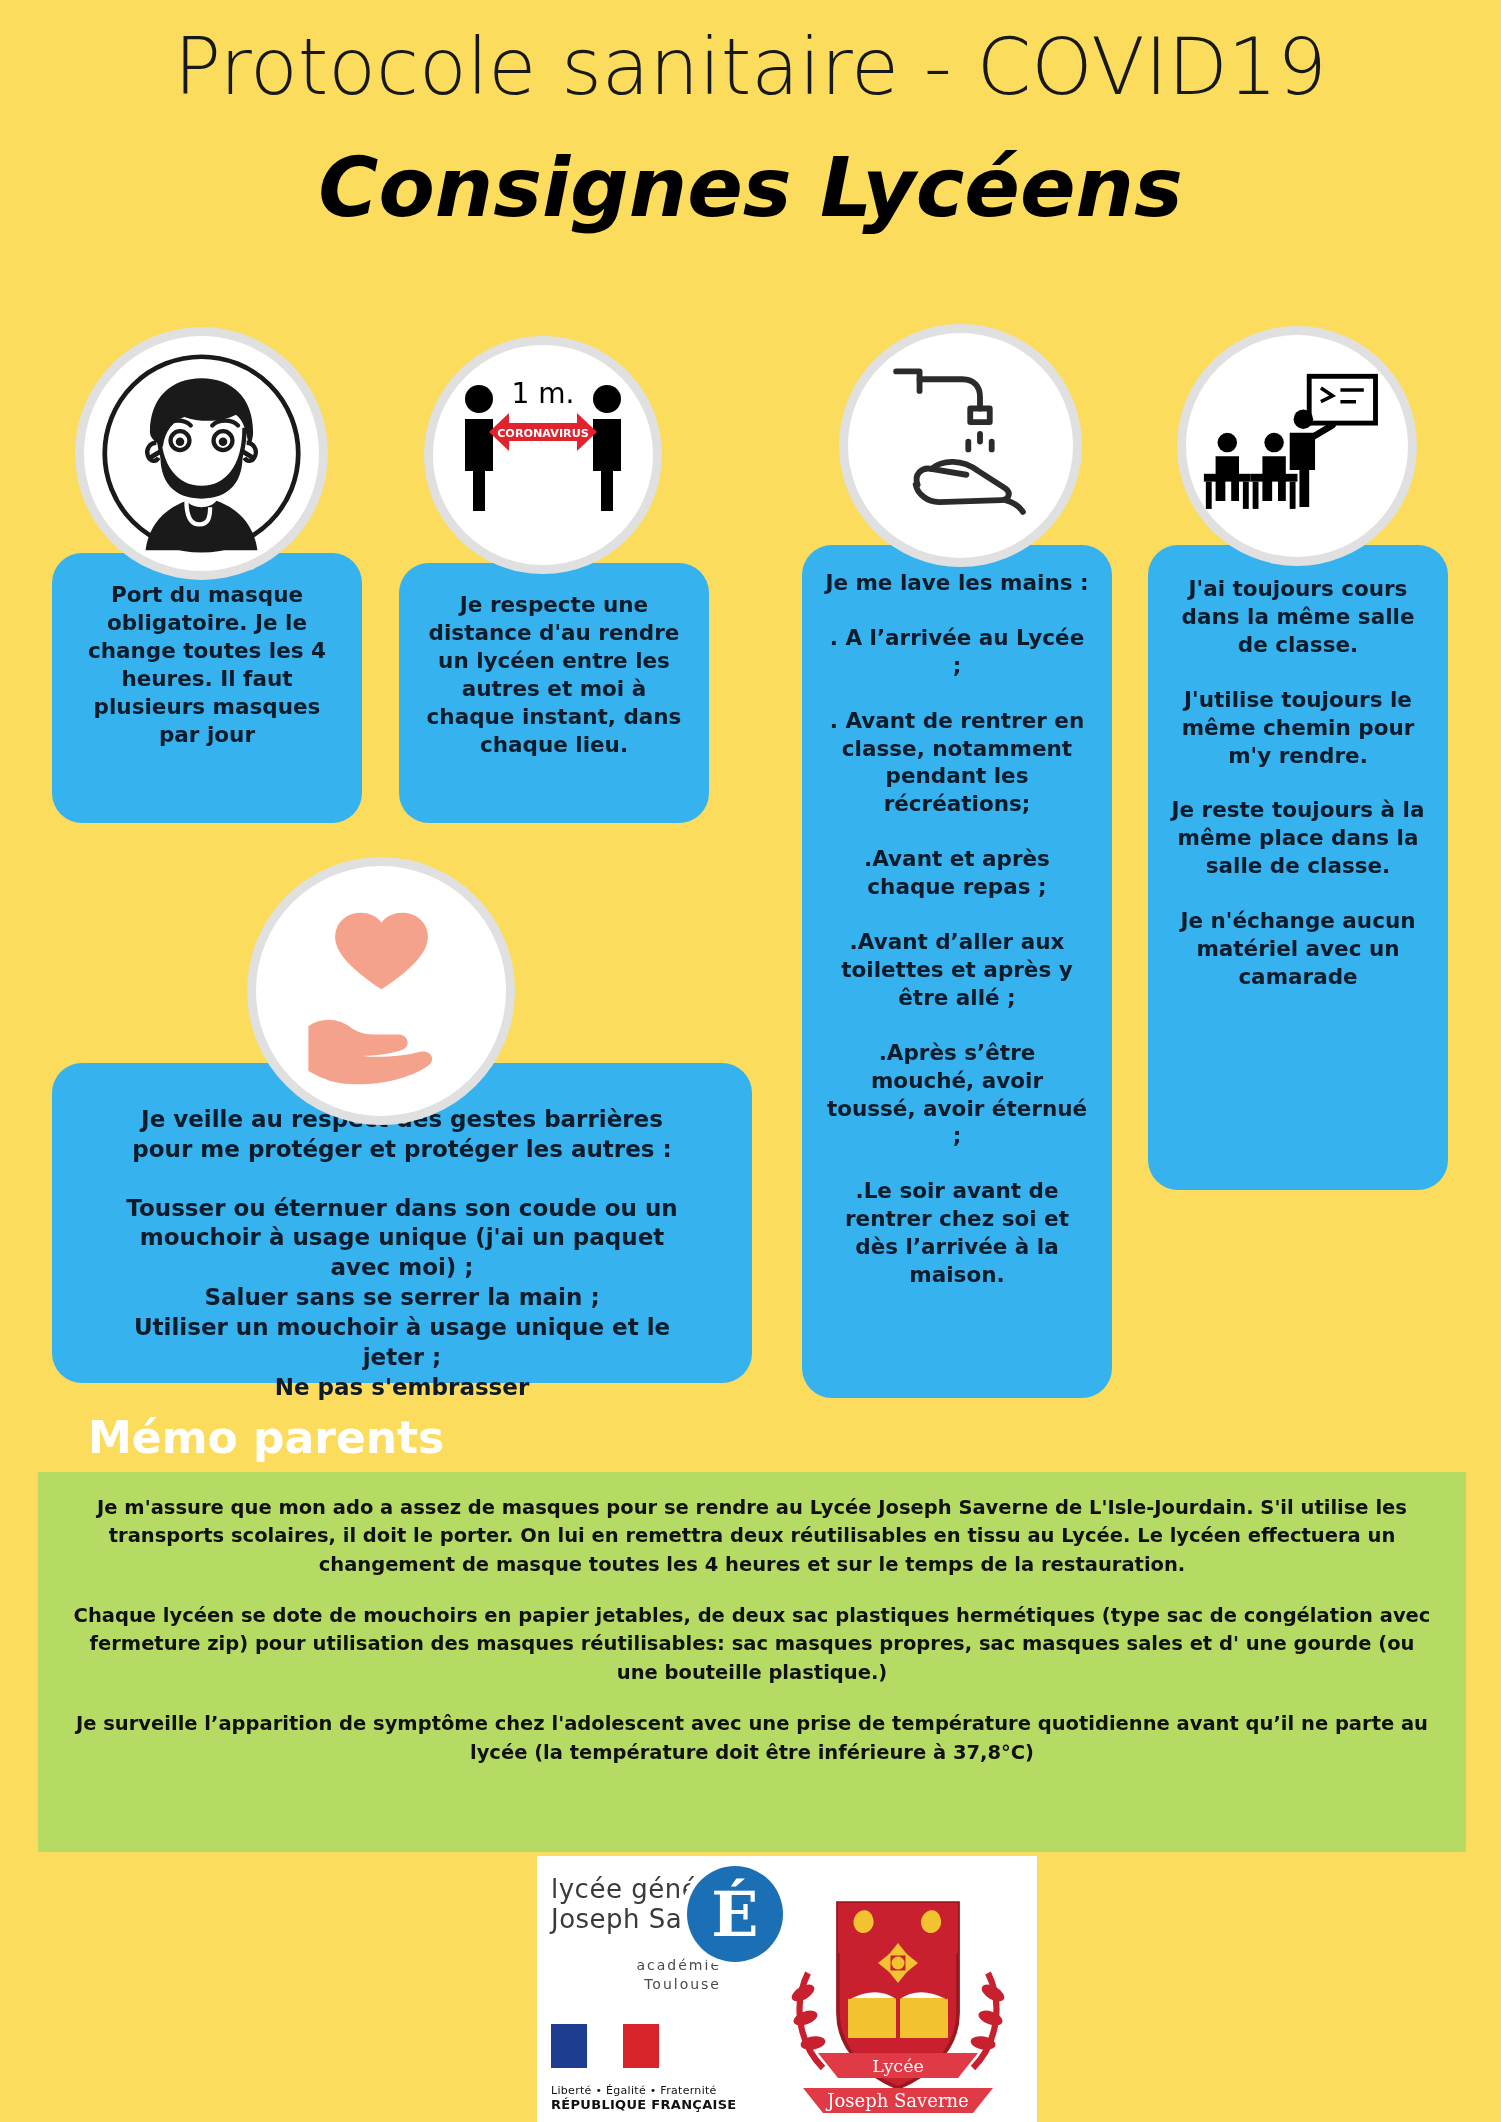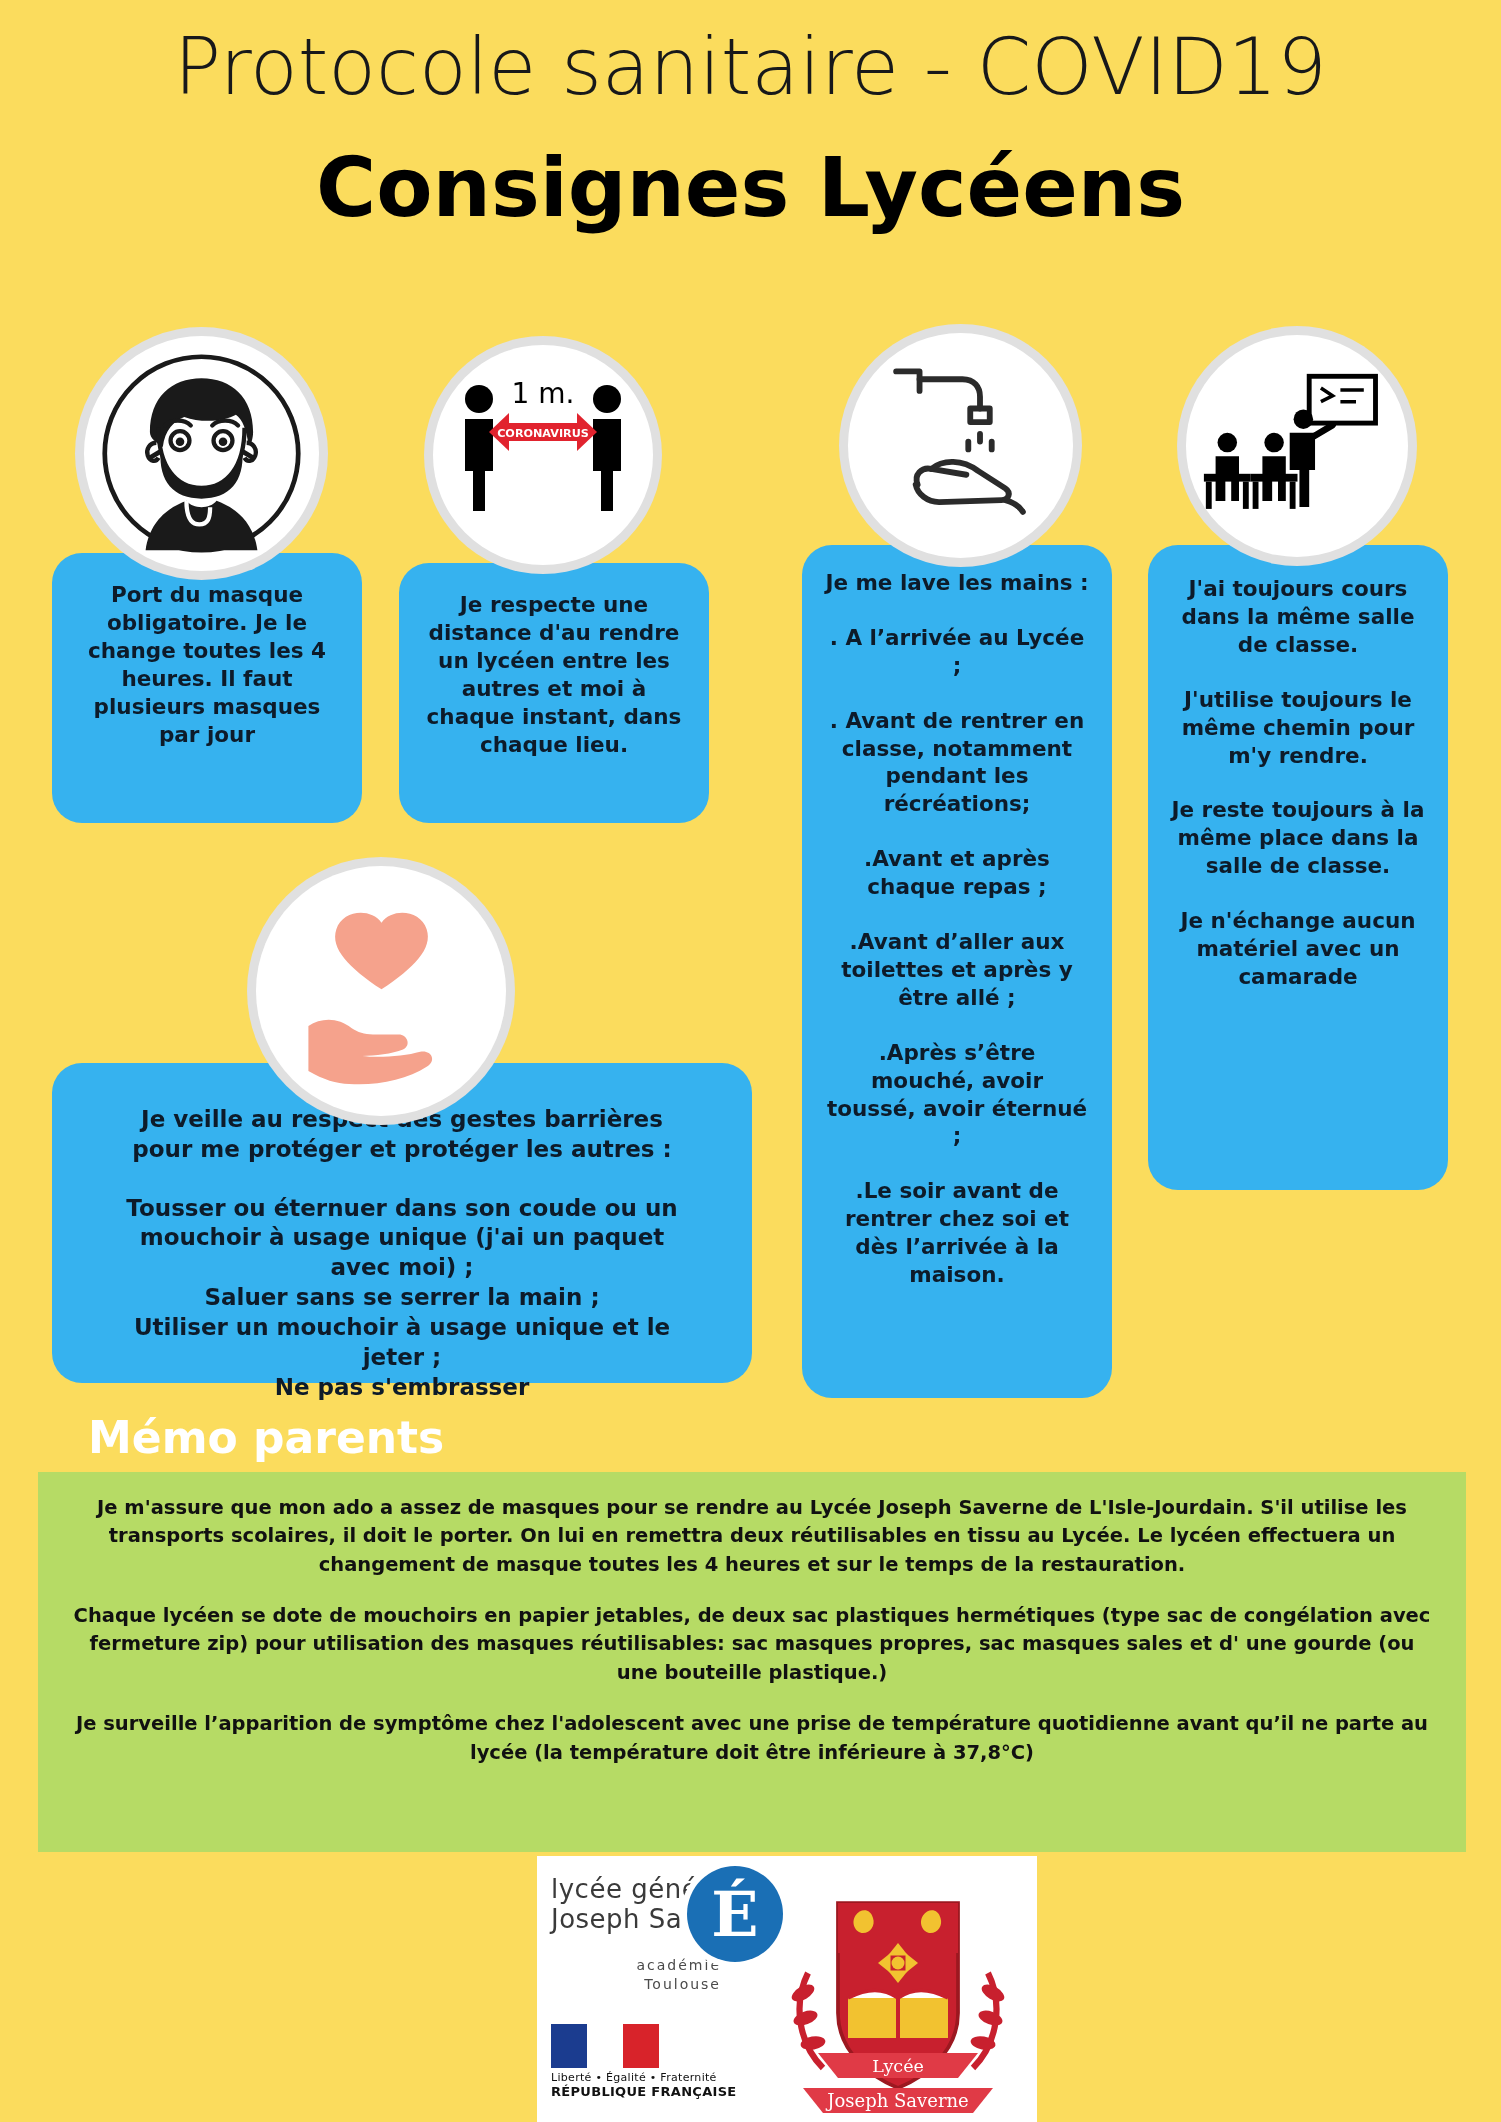--- a/index.html
+++ b/index.html
@@ -23,20 +23,21 @@
     letter-spacing:0px;
     white-space:nowrap;
   }
   .title-sub{
     position:absolute;left:0;top:140px;width:1501px;
     text-align:center;
     font-family:"DejaVu Sans", sans-serif;
     font-weight:bold;
     font-size:82px;
     color:#000;
+    font-style:italic;
   }
 
   
   .circle{
     position:absolute;
     border-radius:50%;
     background:#ffffff;
     box-shadow:0 0 0 9px #e0e0e0;
     display:flex;align-items:center;justify-content:center;
     z-index:3;
@@ -112,21 +113,21 @@
     box-shadow:0 0 0 6px #ffffff;
   }
   .marianne{
     position:absolute;left:14px;top:168px;width:190px;
   }
   .mar-flag{display:flex;height:44px;width:108px;}
   .mar-flag i{display:block;flex:1;}
   .mar-b{background:#1b3c8f;}
   .mar-w{background:#fff;}
   .mar-r{background:#d8232a;}
-  .mar-motto{font-size:11px;color:#111;margin-top:3px;letter-spacing:.3px;}
+  .mar-motto{font-size:11px;color:#111;margin-top:16px;letter-spacing:.3px;}
   .mar-rep{font-size:13px;font-weight:bold;color:#111;letter-spacing:.3px;}
 
   .crest{position:absolute;left:236px;top:12px;width:250px;height:250px;}
 
   
   .salle{
     position:absolute;left:1133px;top:1092px;width:320px;
     color:#ffffff;font-size:31px;font-weight:normal;
     font-family:"DejaVu Sans", sans-serif;
     text-align:center;

